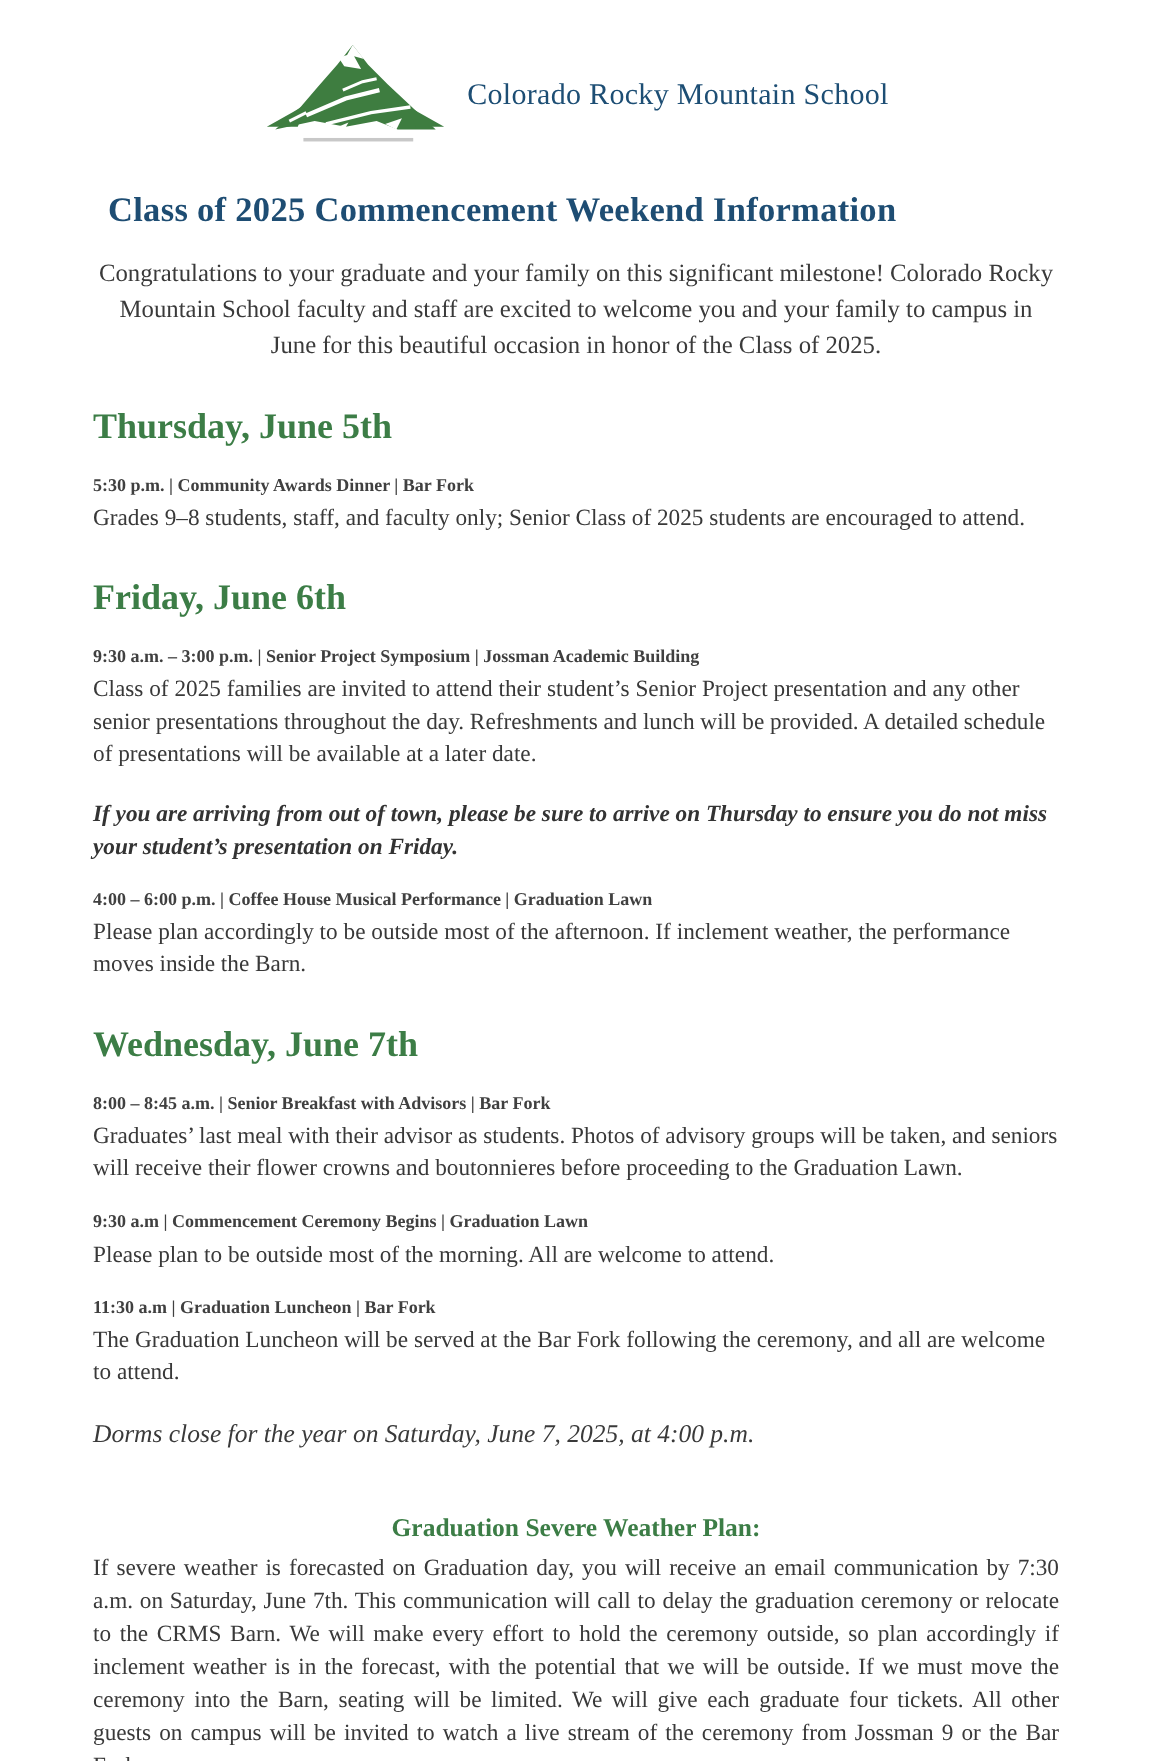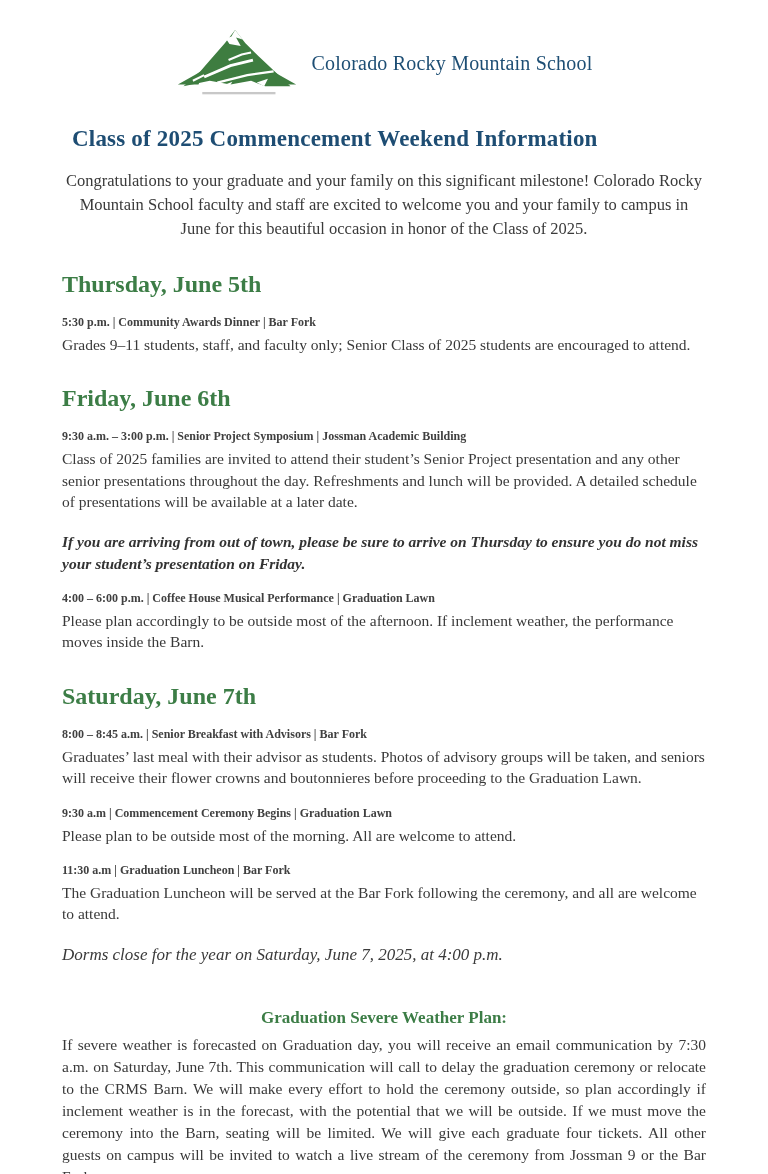--- a/index.html
+++ b/index.html
@@ -133,39 +133,39 @@
   </div>
 
   <div class="page-title">Class of 2025 Commencement Weekend Information</div>
 
   <p class="intro">Congratulations to your graduate and your family on this significant milestone! Colorado Rocky Mountain School faculty and staff are excited to welcome you and your family to campus in June for this beautiful occasion in honor of the Class of 2025.</p>
 
   <div>
     <div class="day-heading">Thursday, June 5th</div>
     <div>
       <div class="event-title">5:30 p.m. | Community Awards Dinner | Bar Fork</div>
-      <p class="event-desc">Grades 9–11 students, staff, and faculty only; Senior Class of 2025 students are encouraged to attend.</p>
+      <p class="event-desc">Grades 9–8 students, staff, and faculty only; Senior Class of 2025 students are encouraged to attend.</p>
     </div>
   </div>
 
   <div>
     <div class="day-heading">Friday, June 6th</div>
     <div>
       <div class="event-title">9:30 a.m. – 3:00 p.m. | Senior Project Symposium | Jossman Academic Building</div>
       <p class="event-desc">Class of 2025 families are invited to attend their student’s Senior Project presentation and any other senior presentations throughout the day. Refreshments and lunch will be provided. A detailed schedule of presentations will be available at a later date.</p>
     </div>
     <p class="note-bold-italic">If you are arriving from out of town, please be sure to arrive on Thursday to ensure you do not miss your student’s presentation on Friday.</p>
     <div>
       <div class="event-title">4:00 – 6:00 p.m. | Coffee House Musical Performance | Graduation Lawn</div>
       <p class="event-desc">Please plan accordingly to be outside most of the afternoon. If inclement weather, the performance moves inside the Barn.</p>
     </div>
   </div>
 
   <div>
-    <div class="day-heading">Saturday, June 7th</div>
+    <div class="day-heading">Wednesday, June 7th</div>
     <div>
       <div class="event-title">8:00 – 8:45 a.m. | Senior Breakfast with Advisors | Bar Fork</div>
       <p class="event-desc">Graduates’ last meal with their advisor as students. Photos of advisory groups will be taken, and seniors will receive their flower crowns and boutonnieres before proceeding to the Graduation Lawn.</p>
     </div>
     <div>
       <div class="event-title">9:30 a.m | Commencement Ceremony Begins | Graduation Lawn</div>
       <p class="event-desc">Please plan to be outside most of the morning. All are welcome to attend.</p>
     </div>
     <div>
       <div class="event-title">11:30 a.m | Graduation Luncheon | Bar Fork</div>

